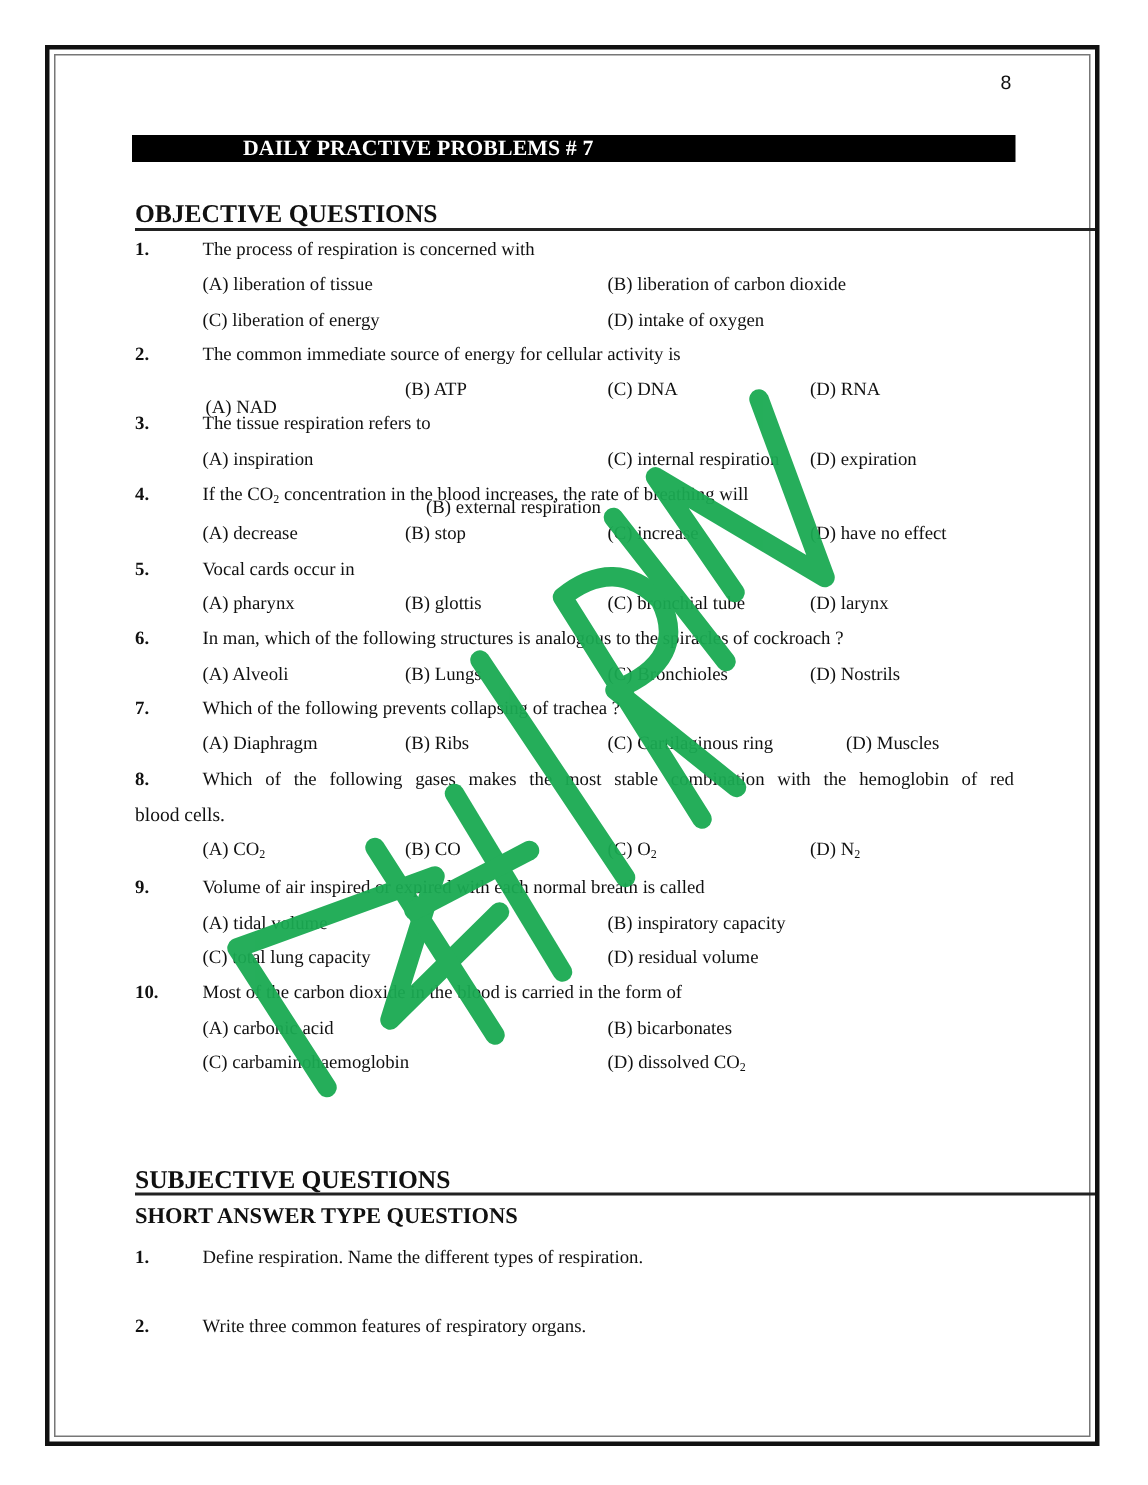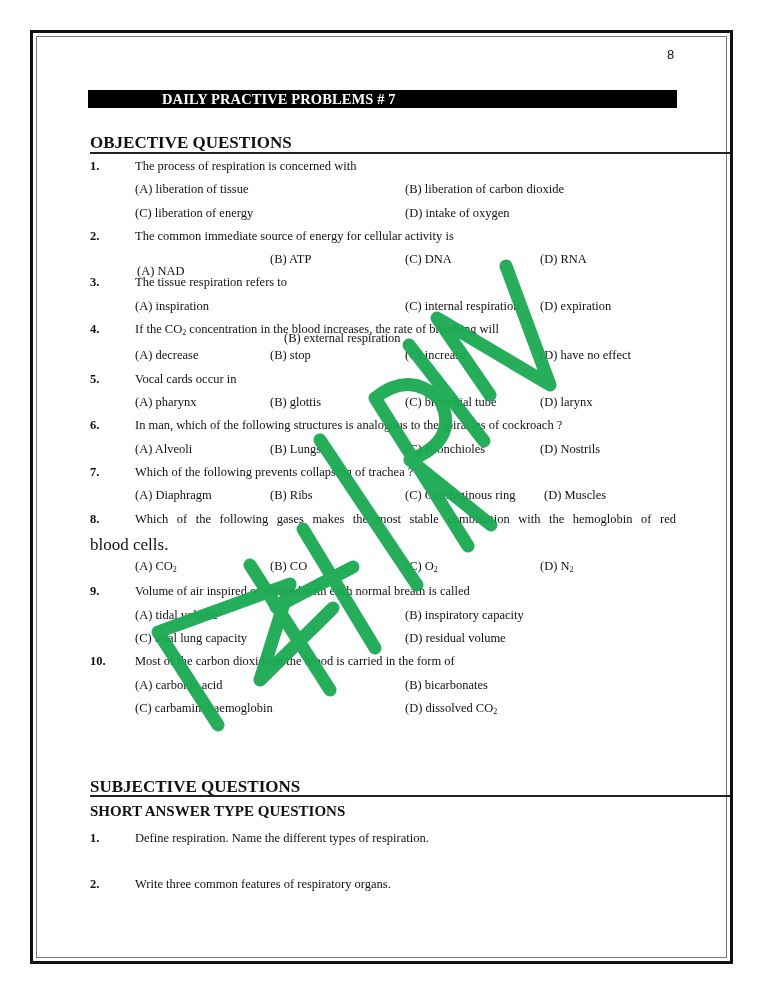--- a/index.html
+++ b/index.html
@@ -12,21 +12,21 @@
   .page-num { position:absolute; left:667px; top:47px; font-size:13px;
               font-family:"Liberation Sans",sans-serif; }
   .title-bar { position:absolute; left:88px; top:90px; width:589px; height:18px; background:#000; }
   .title-text { position:absolute; left:162px; top:91px; color:#fff; font-size:14.5px; font-weight:bold;
                 letter-spacing:0.1px; }
   .section-head { position:absolute; left:90px; font-weight:bold; font-size:17px; }
   .rule { position:absolute; left:90px; width:640px; height:2px; background:#222; }
   .qnum { position:absolute; left:90px; font-weight:bold; font-size:12.5px; }
   .qtext { position:absolute; left:135px; font-size:12.5px; white-space:nowrap; }
   .opt { position:absolute; font-size:12.5px; white-space:nowrap; }
-  .wrap { position:absolute; left:90px; font-size:17px; }
+  .wrap { position:absolute; left:90px; font-size:13px; }
   .just { position:absolute; left:135px; width:541px; font-size:12.5px; text-align:justify;
           text-align-last:justify; white-space:nowrap; word-spacing:3.2px; }
   sub { font-size:8px; vertical-align:-2px; line-height:0; }
   .wm { position:absolute; left:0; top:0; pointer-events:none; }
 </style>
 </head>
 <body>
 
 <div class="frame-outer">
     <div class="frame-inner"></div>
@@ -80,21 +80,21 @@
 <div class="opt" style="left:135px;top:442px;">(A) Alveoli</div>
 <div class="opt" style="left:270px;top:442px;">(B) Lungs</div>
 <div class="opt" style="left:405px;top:442px;">(C) Bronchioles</div>
 <div class="opt" style="left:540px;top:442px;">(D) Nostrils</div>
 
 <div class="qnum" style="top:465px;">7.</div>
 <div class="qtext" style="top:465px;">Which of the following prevents collapsing of trachea ?</div>
 <div class="opt" style="left:135px;top:488px;">(A) Diaphragm</div>
 <div class="opt" style="left:270px;top:488px;">(B) Ribs</div>
 <div class="opt" style="left:405px;top:488px;">(C) Cartilaginous ring</div>
-<div class="opt" style="left:544px;top:488px;">(D) Muscles</div>
+<div class="opt" style="left:564px;top:488px;">(D) Muscles</div>
 
 <div class="qnum" style="top:512px;">8.</div>
 <div class="just" style="top:512px;">Which of the following gases makes the most stable combination with the hemoglobin of red</div>
 <div class="wrap" style="top:535px;">blood cells.</div>
 <div class="opt" style="left:135px;top:559px;"><span>(A) CO</span><sub>2</sub></div>
 <div class="opt" style="left:270px;top:559px;"><span>(B) CO</span></div>
 <div class="opt" style="left:405px;top:559px;"><span>(C) O</span><sub>2</sub></div>
 <div class="opt" style="left:540px;top:559px;"><span>(D) N</span><sub>2</sub></div>
 
 <div class="qnum" style="top:584px;">9.</div>

